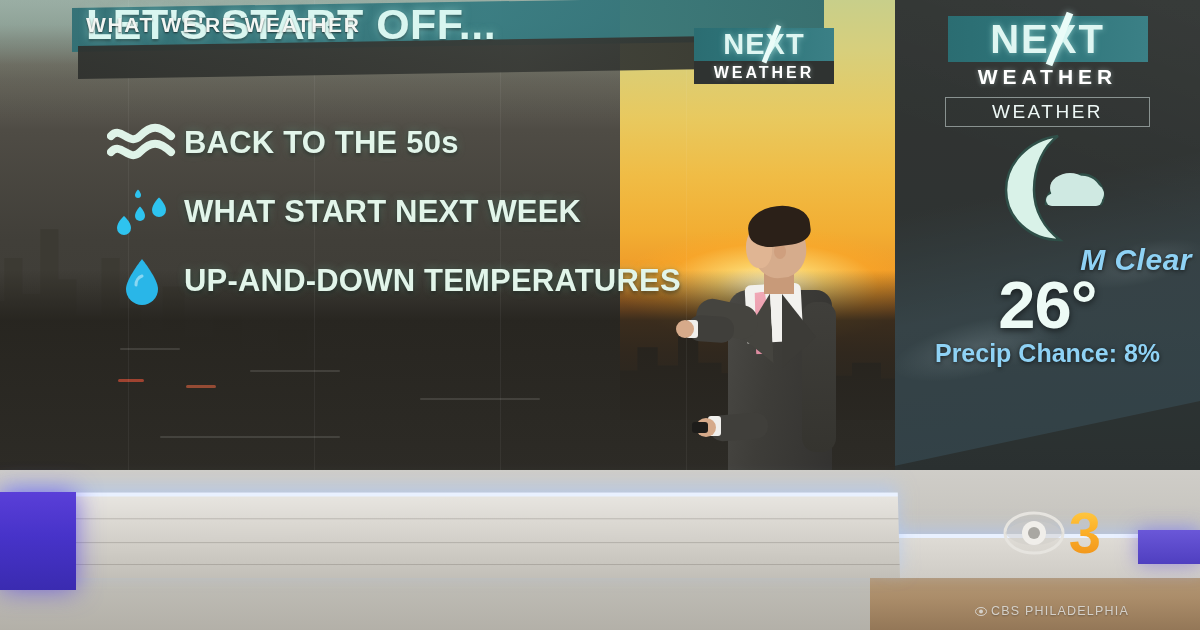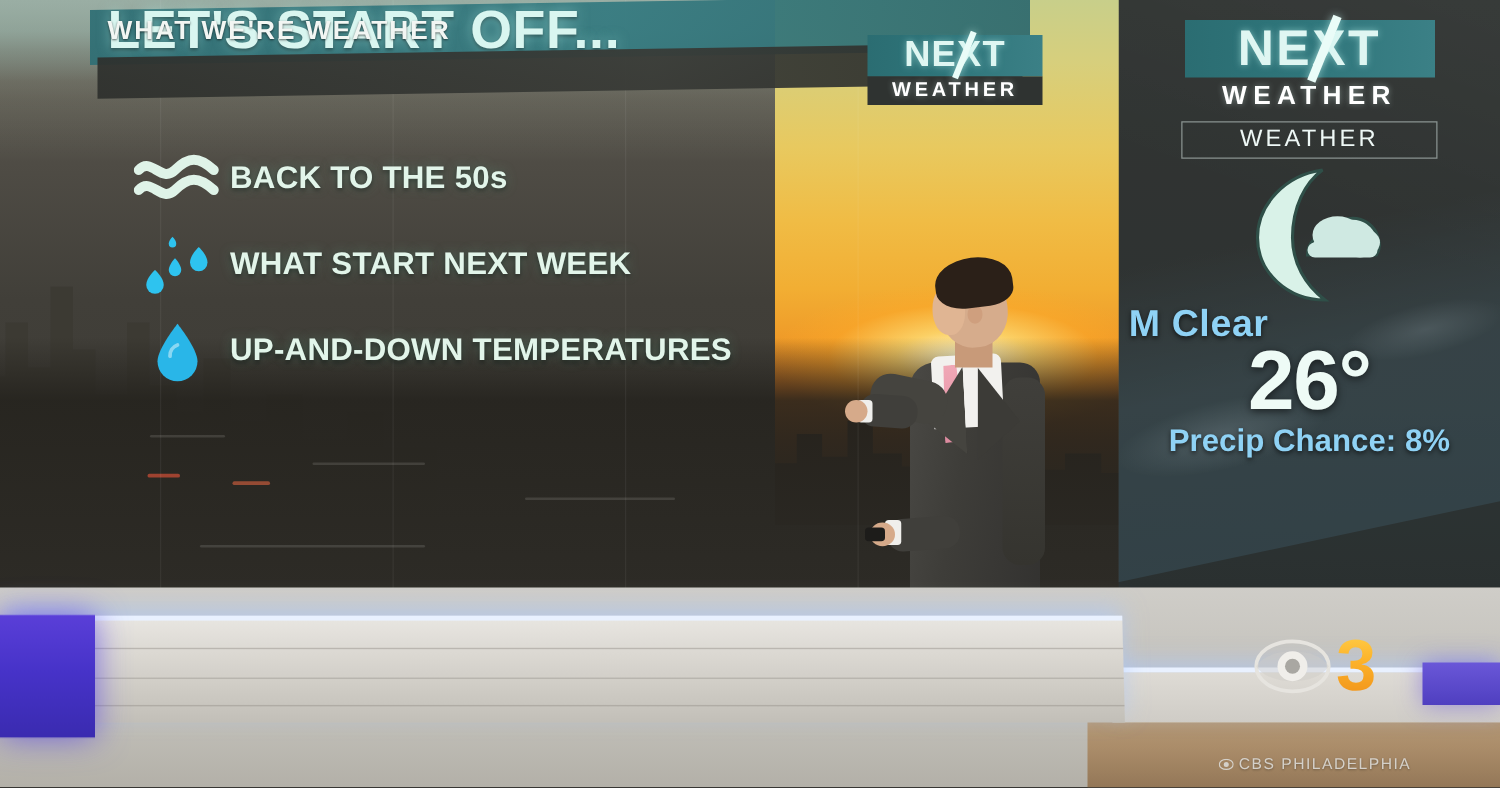--- a/index.html
+++ b/index.html
@@ -117,22 +117,22 @@
   }
   .tonight-text{ color:#eef8f6; font-size:19px; letter-spacing:2.5px; }
 
   .city-name{
     text-align:center; color:#ffffff; font-size:29px; font-weight:700;
     margin-top:9px; letter-spacing:.3px; text-shadow:0 1px 3px rgba(0,0,0,.6);
   }
 
   .wx-icon-wrap{ height:118px; display:flex; align-items:center; justify-content:center; margin-top:2px;}
   .cond-text{
-    text-align:left; color:#8fd2f5; font-size:30px; font-weight:700;
-    letter-spacing:.5px; text-shadow:0 1px 4px rgba(0,0,0,.65); margin-top:-4px;
+    text-align:right; color:#8fd2f5; font-size:30px; font-weight:700;
+    letter-spacing:.5px; text-shadow:0 1px 4px rgba(0,0,0,.65); margin-top:-4px;font-style:italic;
   }
   .temp-text{
     text-align:center; color:#eefbf6; font-size:67px; font-weight:800;
     line-height:.95; margin-top:-4px; letter-spacing:-1px;
     text-shadow:0 2px 7px rgba(0,0,0,.6);
   }
   .precip-text{
     text-align:center; color:#8fd2f5; font-size:25px; font-weight:700;
     margin-top:2px; text-shadow:0 1px 4px rgba(0,0,0,.65);
   }
@@ -166,21 +166,21 @@
   .h-next-word{ font-size:29px; letter-spacing:1px; }
   .h-next-slash{ width:5px; height:40px; left:75px; top:-4px; }
   .h-weather-band{ width:140px; height:23px; }
   .h-weather-word{ font-size:16px; letter-spacing:3px; }
 
   
   .list{ position:absolute; left:100px; top:108px; width:620px; }
   .row{ position:relative; height:69px; display:flex; align-items:center; }
   .row .ico{ width:84px; flex:0 0 84px; display:flex; align-items:center; justify-content:center; }
   .row .txt{
-    color:#e2f5ea; font-size:25px; font-weight:800; letter-spacing:.2px;
+    color:#e2f5ea; font-size:31px; font-weight:800; letter-spacing:.2px;
     white-space:nowrap; text-shadow:0 0 9px rgba(120,200,170,.35), 0 2px 4px rgba(0,0,0,.55);text-align:right;
   }
   .mild-badge{
     color:#e9e84a; font-size:19px; font-weight:800; font-style:italic;
     letter-spacing:.5px; text-shadow:0 0 8px rgba(230,230,70,.55);
   }
 
   
   .floor{
     position:absolute; left:0; bottom:0; width:1200px; height:160px;

